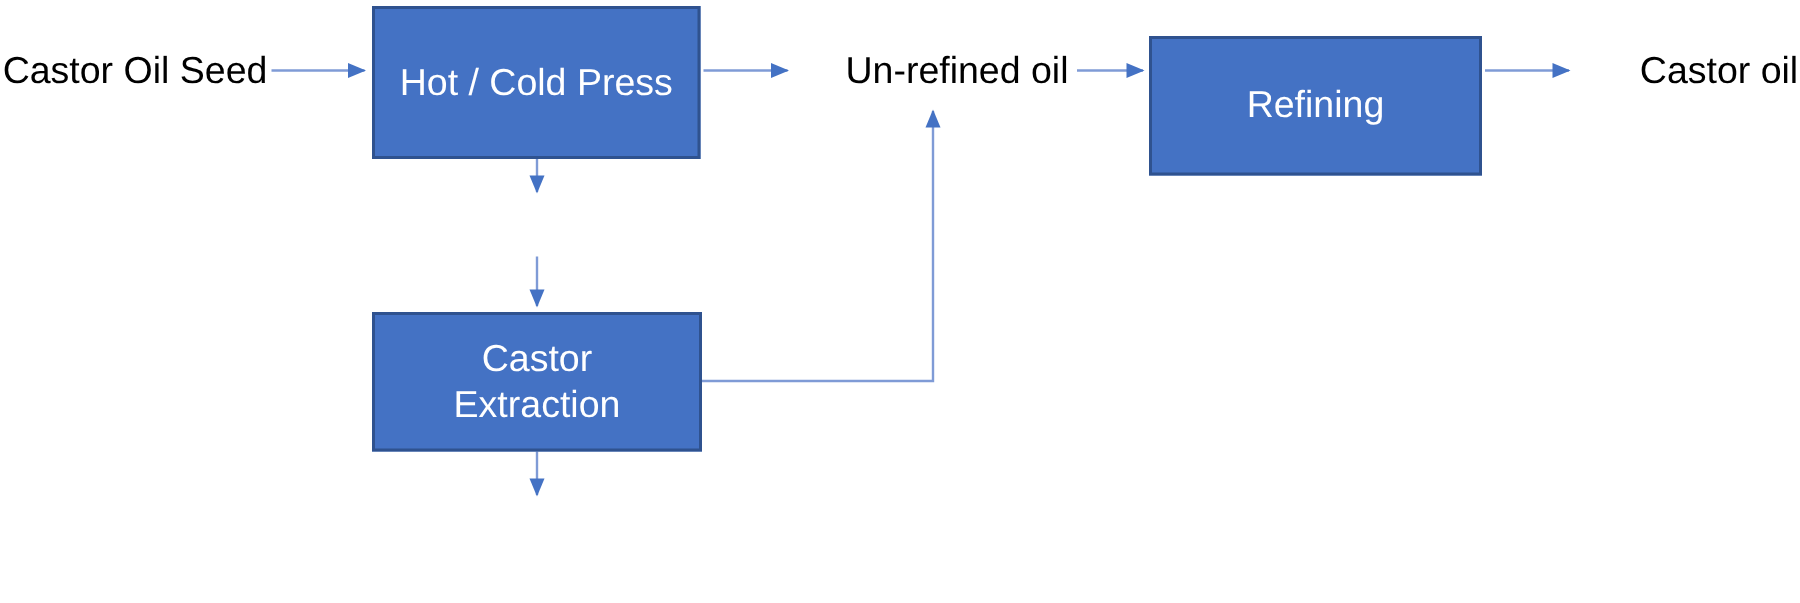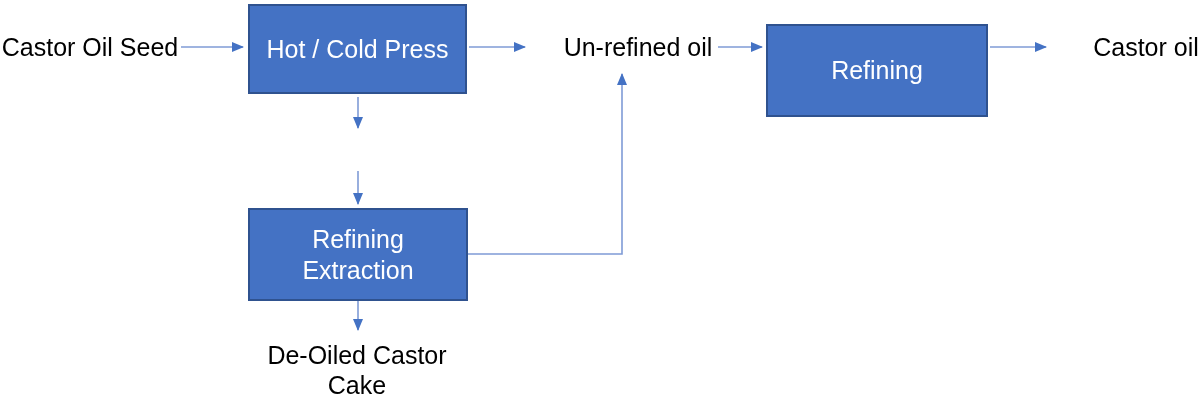--- a/index.html
+++ b/index.html
@@ -71,32 +71,31 @@
     <line class="flow-line" x1="718" y1="47" x2="762" y2="47" marker-end="url(#ah)"></line>
     <line class="flow-line" x1="990" y1="47" x2="1046" y2="47" marker-end="url(#ah)"></line>
     <line class="flow-line" x1="358" y1="97" x2="358" y2="128" marker-end="url(#ah)"></line>
     <line class="flow-line" x1="358" y1="171" x2="358" y2="204" marker-end="url(#ah)"></line>
     <line class="flow-line" x1="358" y1="301" x2="358" y2="330" marker-end="url(#ah)"></line>
     <path class="flow-line" d="M468,254 H622 V74" marker-end="url(#ah)"></path>
   </svg>
 
   <div class="flow-label" style="left:0px; top:32px; width:180px;">Castor Oil Seed</div>
 
-  <div class="process-box" style="left:248px; top:4px; width:219px; height:90px;">
+  <div class="process-box" style="left:248px; top:4px; width:219px; height:102px;">
     <span class="box-label">Hot / Cold Press</span>
   </div>
 
   <div class="flow-label" style="left:548px; top:32px; width:180px;">Un-refined oil</div>
 
   <div class="process-box" style="left:766px; top:4px; width:222px; height:93px;margin-top:20px;">
     <span class="box-label">Refining</span>
   </div>
 
   <div class="flow-label" style="left:1066px; top:32px; width:160px;">Castor oil</div>
 
 
   <div class="process-box wrap" style="left:248px; top:208px; width:220px; height:93px;">
-    <span class="box-label">Refining Extraction</span>
+    <span class="box-label">Castor Extraction</span>
   </div>
 
-  <div class="flow-label" style="left:247px; top:340px; width:220px;">De-Oiled Castor Cake</div>
 
 </div>
 
 </body></html>

